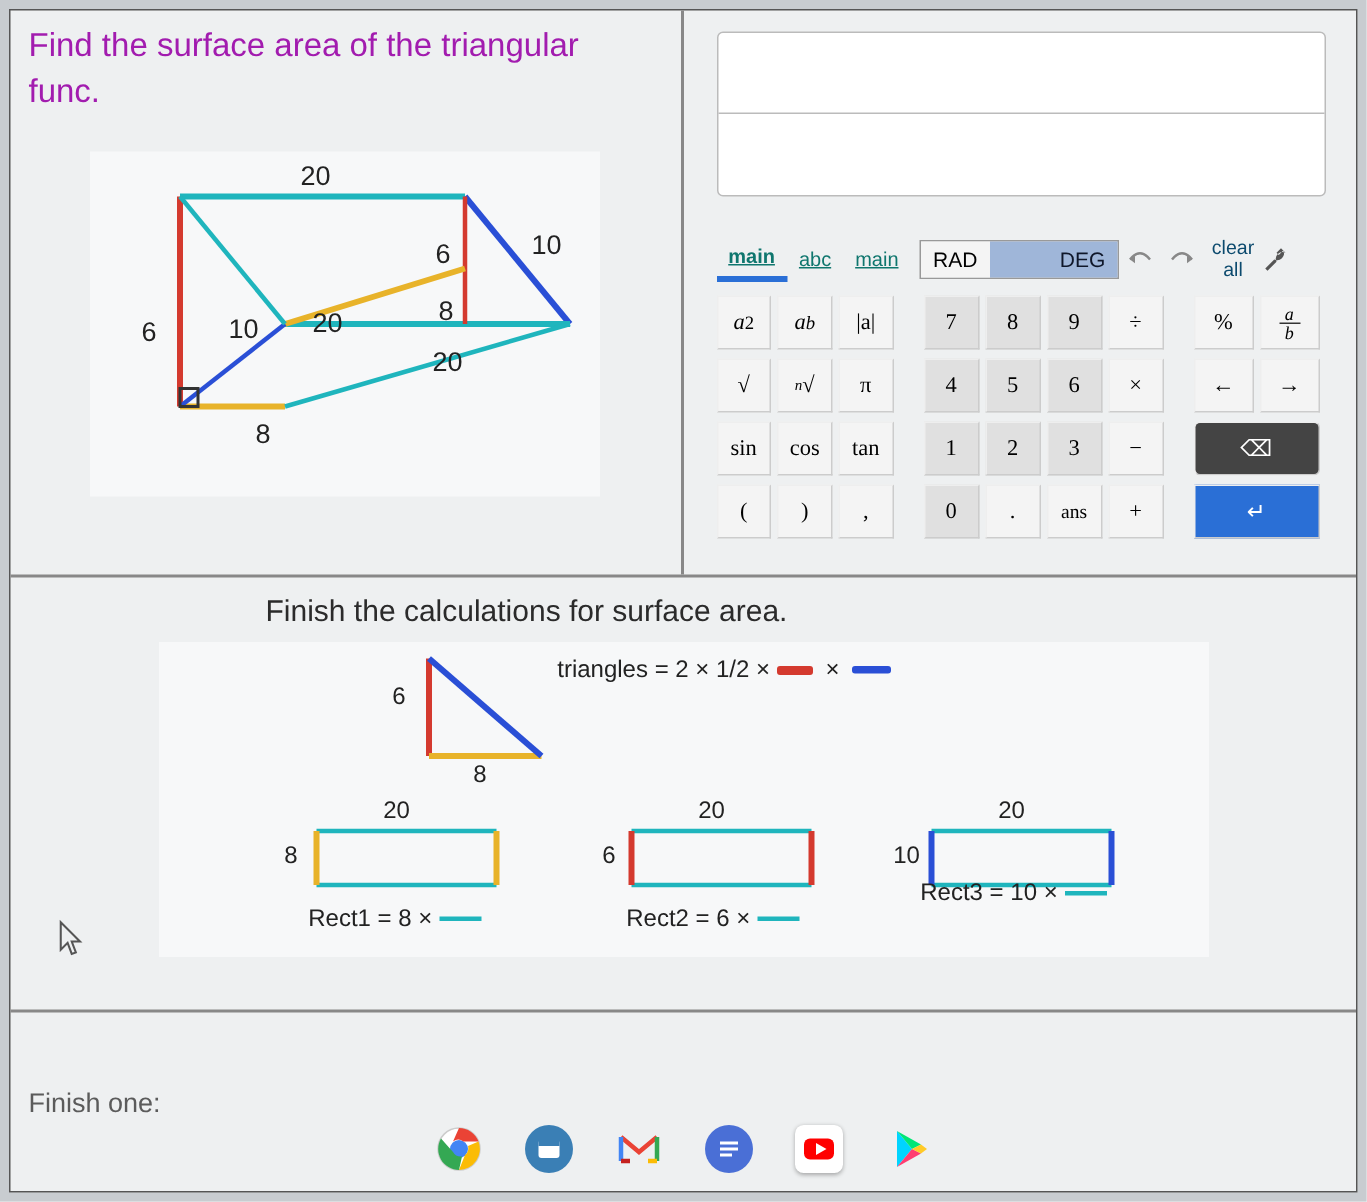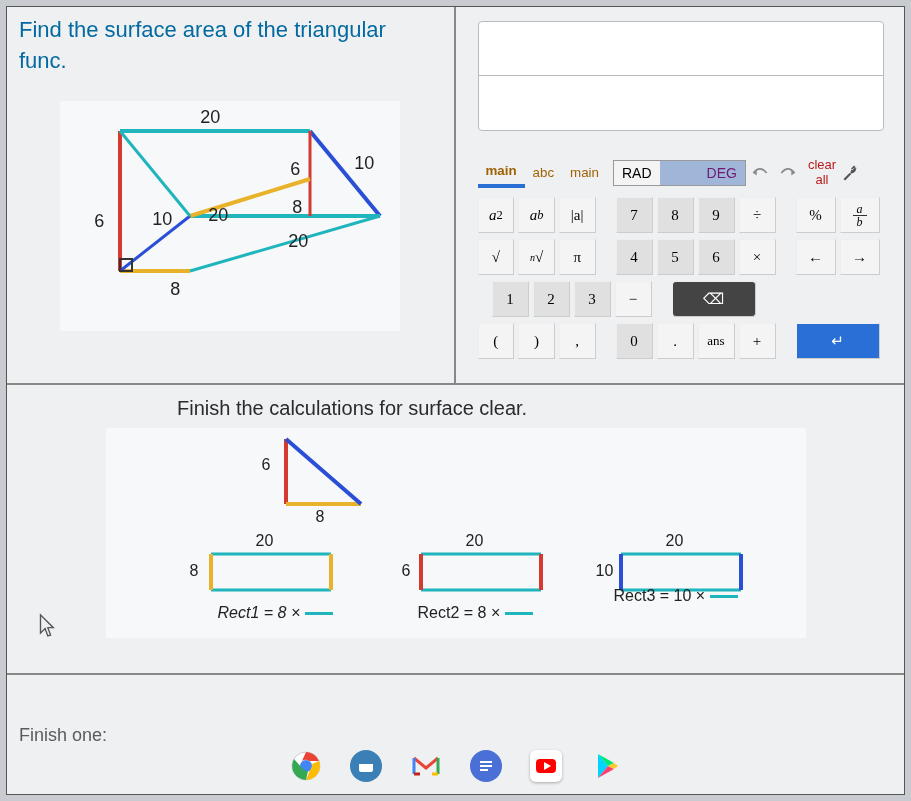--- a/index.html
+++ b/index.html
@@ -23,21 +23,21 @@
     height: 378px;
   }
   .qpanel {
     flex: 1 1 50%;
     border-right: 2px solid #888;
     padding: 8px 12px;
     position: relative;
   }
   .qtext {
     font-size: 22px;
-    color: #0369a1;
+    color: #a21caf;
     line-height: 1.4;
   }
   .prism-area {
     position: relative;
     margin: 24px auto 0;
     width: 340px; height: 230px;
     background: #f7f8f9;
   }
   .plabel {
     position: absolute;
@@ -60,29 +60,30 @@
   .tabs {
     position: absolute; left: 22px; top: 150px; right: 20px;
     display: flex; align-items: center; gap: 0;
     font-size: 15px;
   }
   .tabbtn {
     padding: 6px 8px;
     border: none;
     background: transparent;
     cursor: pointer;
-    color: #a16207;
+    color: #0f766e;
+    text-decoration: underline;
   }
   .tabbtn.main { border-bottom: 4px solid #2a6fd6; font-weight: bold; }
   .anglebox { display:flex; margin-left: 6px; border:1px solid #999; }
   .anglebtn { padding: 4px 8px; background:#f4f4f4; border:none; cursor:pointer; font-size:14px;}
-  .anglebtn.active { background:#9fb6d9; color:#701a75;padding-left:47px; }
+  .anglebtn.active { background:#9fb6d9; color:#0f172a;padding-left:47px; }
   .undo-icon, .redo-icon { width:20px; height:16px; display:inline-block; margin:0 4px; }
   .undo-icon svg, .redo-icon svg { width:100%; height:100%; }
-  .clearall { font-size:13px; color:#b91c1c; line-height:1.1; text-align:center; margin-left:6px; cursor:pointer;}
+  .clearall { font-size:13px; color:#0c4a6e; line-height:1.1; text-align:center; margin-left:6px; cursor:pointer;}
   .wrench { width:18px; height:18px; margin-left:6px; }
   .keypad {
     position:absolute; left:22px; right:20px; top:190px;
   }
   .krow { display:flex; gap:6px; margin-bottom:6px; }
   .kgroupA { display:flex; gap:4px; width: 118px; }
   .kgroupB { display:flex; gap:4px; width: 160px; margin-left:14px;}
   .kgroupC { display:flex; gap:4px; width: 84px; margin-left:14px;}
   .kbtn {
     flex:1; height:36px;
@@ -246,20 +247,25 @@
             <button class="kbtn num">5</button>
             <button class="kbtn num">6</button>
             <button class="kbtn">×</button>
           </div>
           <div class="kgroupC">
             <button class="kbtn">←</button>
             <button class="kbtn">→</button>
           </div>
         </div>
         <div class="krow">
+          <div class="kgroupA">
+            <button class="kbtn">sin</button>
+            <button class="kbtn">cos</button>
+            <button class="kbtn">tan</button>
+          </div>
           <div class="kgroupB">
             <button class="kbtn num">1</button>
             <button class="kbtn num">2</button>
             <button class="kbtn num">3</button>
             <button class="kbtn">−</button>
           </div>
           <div class="kgroupC">
             <button class="kbtn bksp" style="flex:2">⌫</button>
           </div>
         </div>
@@ -277,54 +283,60 @@
           </div>
           <div class="kgroupC">
             <button class="kbtn enter" style="flex:2">↵</button>
           </div>
         </div>
       </div>
     </div>
   </div>
 
   <div class="bottompanel">
-    <div class="finish-title">Finish the calculations for surface clear.</div>
+    <div class="finish-title">Finish the calculations for surface area.</div>
     <div class="shapes">
 
       <svg style="position:absolute; left:160px; top:6px;" width="110" height="80" viewBox="0 0 110 80">
         <line x1="20" y1="5" x2="20" y2="70" stroke="#d43a2f" stroke-width="4"></line>
         <line x1="20" y1="70" x2="95" y2="70" stroke="#e8b32a" stroke-width="4"></line>
         <line x1="20" y1="5" x2="95" y2="70" stroke="#2a4fd6" stroke-width="4"></line>
       </svg>
       <span class="shlabel" style="left:156px; top:28px;">6</span>
       <span class="shlabel" style="left:210px; top:80px;">8</span>
+      <div class="eqtext" style="left:266px; top:10px;">
+        <span>triangles = 2 × 1/2 ×</span>
+        <span class="blank-red"></span>
+        <span style="margin:0 4px">×</span>
+        <span class="blank-blue"></span>
+      </div>
 
       <svg style="position:absolute; left:90px; top:112px;" width="150" height="60" viewBox="0 0 150 60">
         <line x1="15" y1="14" x2="135" y2="14" stroke="#1fb5bd" stroke-width="3"></line>
         <line x1="15" y1="50" x2="135" y2="50" stroke="#1fb5bd" stroke-width="3"></line>
         <line x1="15" y1="14" x2="15" y2="50" stroke="#e8b32a" stroke-width="4"></line>
         <line x1="135" y1="14" x2="135" y2="50" stroke="#e8b32a" stroke-width="4"></line>
       </svg>
       <span class="shlabel" style="left:150px; top:104px;">20</span>
       <span class="shlabel" style="left:84px; top:134px;">8</span>
-      <div class="eqtext" style="left:112px; top:176px;font-style:italic;">
+      <div class="eqtext" style="left:100px; top:176px;">
         <span>Rect1 = 8 ×</span>
         <span class="blank-teal"></span>
       </div>
 
       <svg style="position:absolute; left:300px; top:112px;" width="150" height="60" viewBox="0 0 150 60">
         <line x1="15" y1="14" x2="135" y2="14" stroke="#1fb5bd" stroke-width="3"></line>
         <line x1="15" y1="50" x2="135" y2="50" stroke="#1fb5bd" stroke-width="3"></line>
         <line x1="15" y1="14" x2="15" y2="50" stroke="#d43a2f" stroke-width="4"></line>
         <line x1="135" y1="14" x2="135" y2="50" stroke="#d43a2f" stroke-width="4"></line>
       </svg>
       <span class="shlabel" style="left:360px; top:104px;">20</span>
       <span class="shlabel" style="left:296px; top:134px;">6</span>
       <div class="eqtext" style="left:312px; top:176px;">
-        <span>Rect2 = 8 ×</span>
+        <span>Rect2 = 6 ×</span>
         <span class="blank-teal"></span>
       </div>
 
       <svg style="position:absolute; left:500px; top:112px;" width="150" height="60" viewBox="0 0 150 60">
         <line x1="15" y1="14" x2="135" y2="14" stroke="#1fb5bd" stroke-width="3"></line>
         <line x1="15" y1="50" x2="135" y2="50" stroke="#1fb5bd" stroke-width="3"></line>
         <line x1="15" y1="14" x2="15" y2="50" stroke="#2a4fd6" stroke-width="4"></line>
         <line x1="135" y1="14" x2="135" y2="50" stroke="#2a4fd6" stroke-width="4"></line>
       </svg>
       <span class="shlabel" style="left:560px; top:104px;">20</span>

